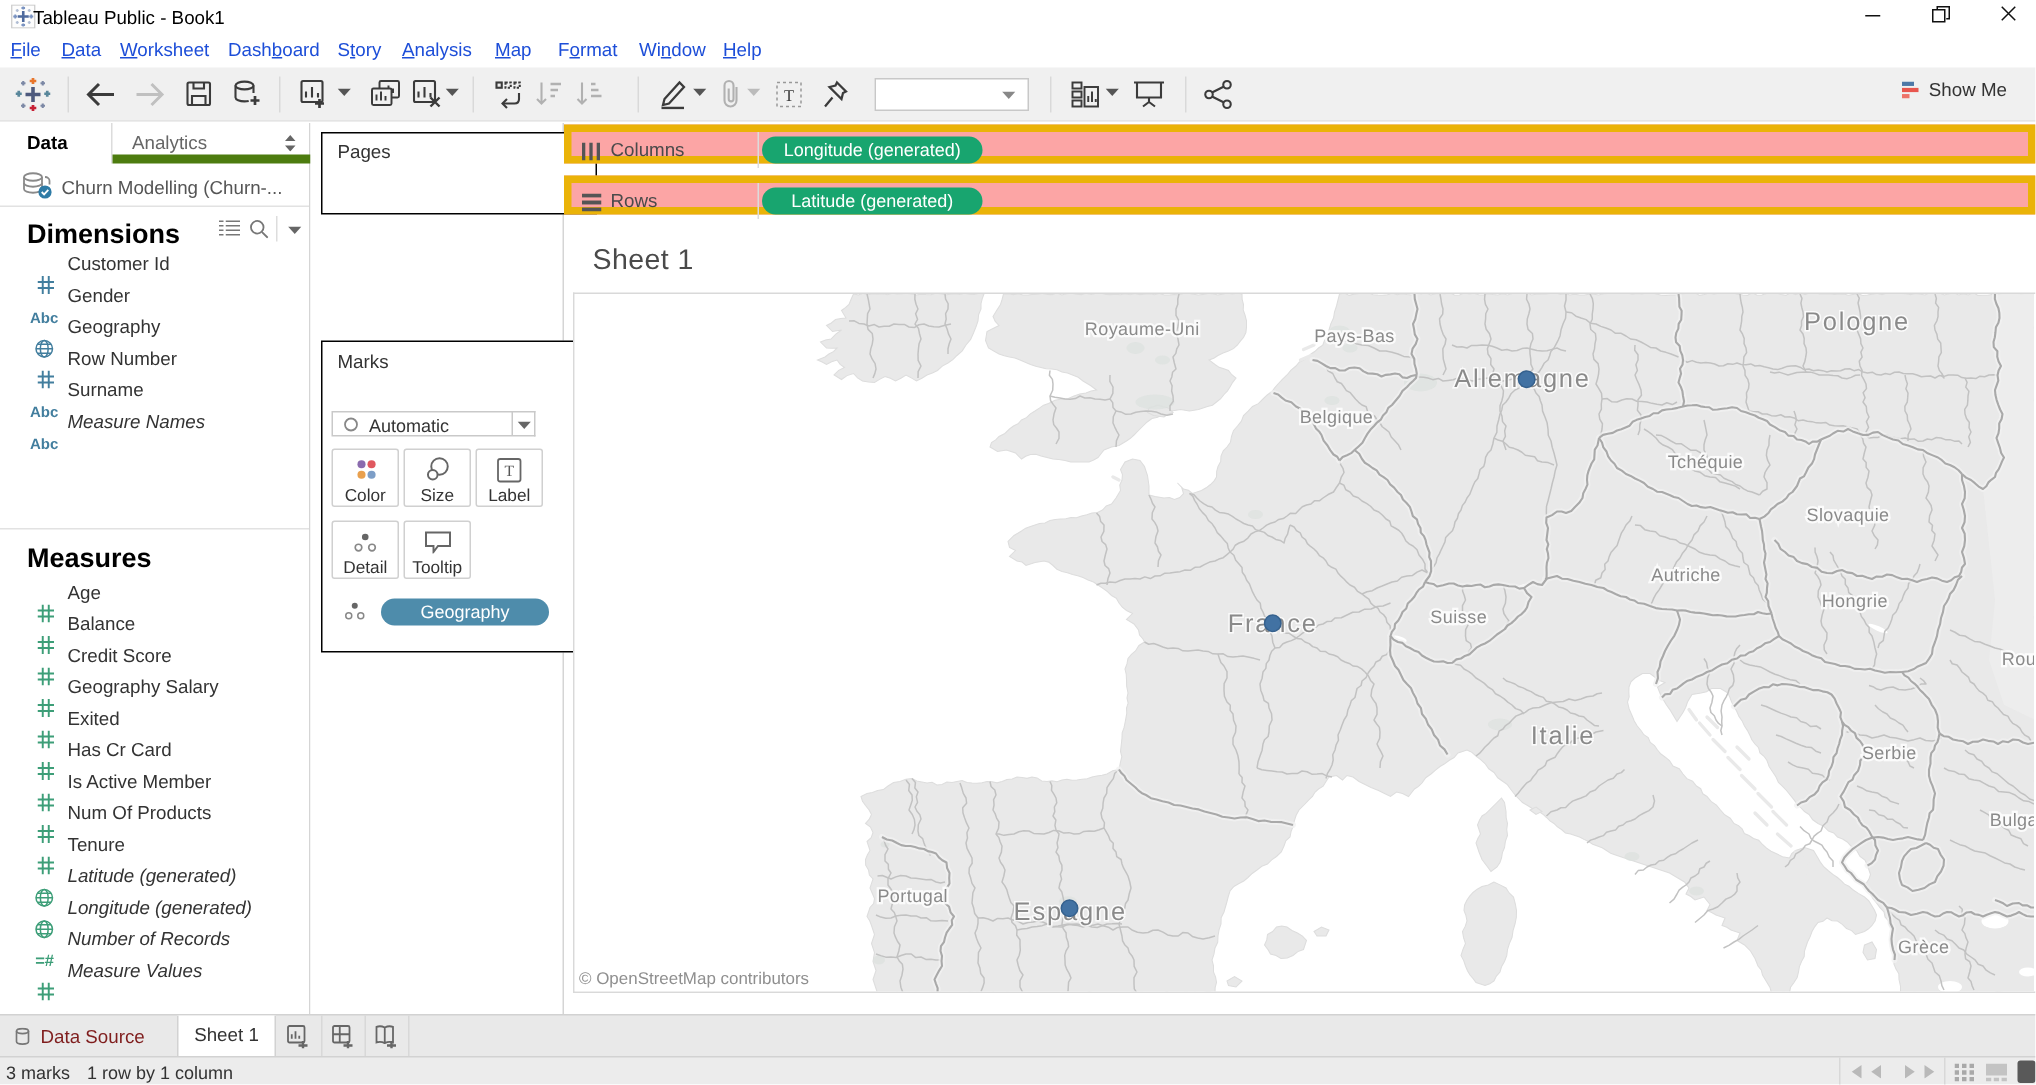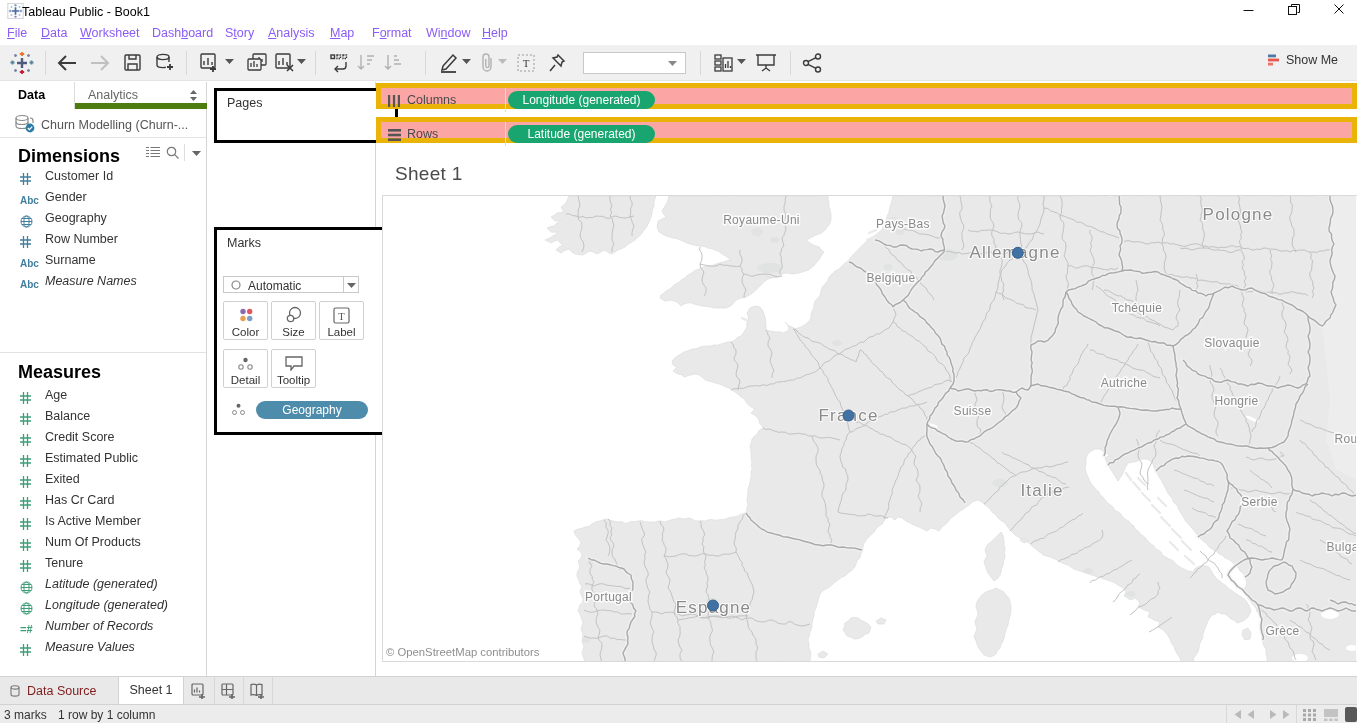--- a/index.html
+++ b/index.html
@@ -3,38 +3,38 @@
 *{margin:0;padding:0;box-sizing:border-box}
 html,body{width:1357px;height:723px;overflow:hidden}
 body{font-family:"Liberation Sans",sans-serif;background:#fff;position:relative;font-size:12px;color:#333}
 .abs{position:absolute}
 
 #titlebar{left:0;top:0;width:1357px;height:22px;background:#fff}
 #titlebar .logo{left:7px;top:3px;width:17px;height:16px}
 #titlebar .t{left:22px;top:4.5px;font-size:12.5px;color:#000}
 
 #menubar{left:0;top:22px;width:1357px;height:23px;background:#fff}
-#menubar span{position:absolute;top:4px;font-size:12.5px;color:#8b5cf6}
+#menubar span{position:absolute;top:4px;font-size:12.5px;color:#1d4ed8}
 u{text-decoration:underline}
 
 #toolbar{left:0;top:45px;width:1357px;height:36px;background:#f0f0f0;border-bottom:1px solid #e4e4e4}
 .tsep{position:absolute;top:6px;width:1px;height:24px;background:#d9d9d9}
 #showme{right:19px;top:8px;display:flex;align-items:center;gap:6px;font-size:12.5px;color:#333}
 
 #leftpanel{left:0;top:82px;width:207px;height:594px;background:#fff;border-right:1px solid #d5d5d5}
 #midpanel{left:207px;top:82px;width:169px;height:594px;background:#fff;border-right:1px solid #d5d5d5}
 .ptab{position:absolute;top:0;height:27px;line-height:26px}
 #dtab{left:0;width:75px;background:#fff;font-weight:bold;color:#000;padding-left:18px;font-size:12.5px;border-right:1px solid #dcdcdc}
 #atab{left:75px;width:132px;color:#666;padding-left:13px;font-size:12.5px;border-bottom:6px solid #4d7c0f}
 .fieldrow{position:absolute;left:0;width:207px;height:21px;font-size:12.5px;color:#333}
-.fieldrow .ic{position:absolute;left:20px;top:6px;width:16px;height:15px;text-align:left}
+.fieldrow .ic{position:absolute;left:20px;top:17px;width:16px;height:15px;text-align:right}
 .fieldrow .lb{position:absolute;left:45px;top:3px;white-space:nowrap}
 .it{font-style:italic}
 .hdr{font-weight:bold;font-size:18px;color:#000}
-.box{position:absolute;left:7px;width:184px;border:3px solid #000000;background:#fff}
+.box{position:absolute;left:7px;width:184px;border:1px solid #000000;background:#fff}
 .mbtn{position:absolute;width:45px;height:39px;border:1px solid #d0d0d0;border-radius:2px;background:#fff;text-align:center;font-size:11.5px;color:#333}
 
 .shelf{position:absolute;left:376px;width:981px;height:26px;background:#fca5a5;border:5px solid #eab308}
 .shelf .cap{position:absolute;left:26px;top:5px;font-size:12.5px;color:#4a4a4a}
 .shelf .div{position:absolute;left:124px;top:0;width:1px;height:24px;background:#dcdcdc}
 .pill{position:absolute;left:127px;top:3px;width:147px;height:18px;background:#18a56f;border-radius:9px;color:#fff;font-size:12px;text-align:center;line-height:18px}
 #sheettitle{left:395px;top:163px;font-size:19px;color:#4a4a4a;letter-spacing:0.3px}
 #mapframe{left:382px;top:195px;width:975px;height:467px;border:1px solid #d9d9d9;border-right:none;background:#fff;overflow:hidden}
 
 #tabstrip{left:0;top:676px;width:1357px;height:28px;background:#e9e9e9;border-top:1px solid #d2d2d2}
@@ -335,21 +335,21 @@
             </g>
           </svg></span>
         <span class="lb ">Credit Score</span>
       </div>
       <div class="fieldrow" style="top:366px">
         <span class="ic"><svg width="11" height="12" viewBox="0 0 11 12" style="margin-top:1px">
             <g stroke="#3d9e78" stroke-width="1.3">
               <path d="M3.5 0v12M7.5 0v12M0 4h11M0 8h11"></path>
             </g>
           </svg></span>
-        <span class="lb ">Estimated Public</span>
+        <span class="lb ">Geography Salary</span>
       </div>
       <div class="fieldrow" style="top:387px">
         <span class="ic"><svg width="11" height="12" viewBox="0 0 11 12" style="margin-top:1px">
             <g stroke="#3d9e78" stroke-width="1.3">
               <path d="M3.5 0v12M7.5 0v12M0 4h11M0 8h11"></path>
             </g>
           </svg></span>
         <span class="lb ">Exited</span>
       </div>
       <div class="fieldrow" style="top:408px">

